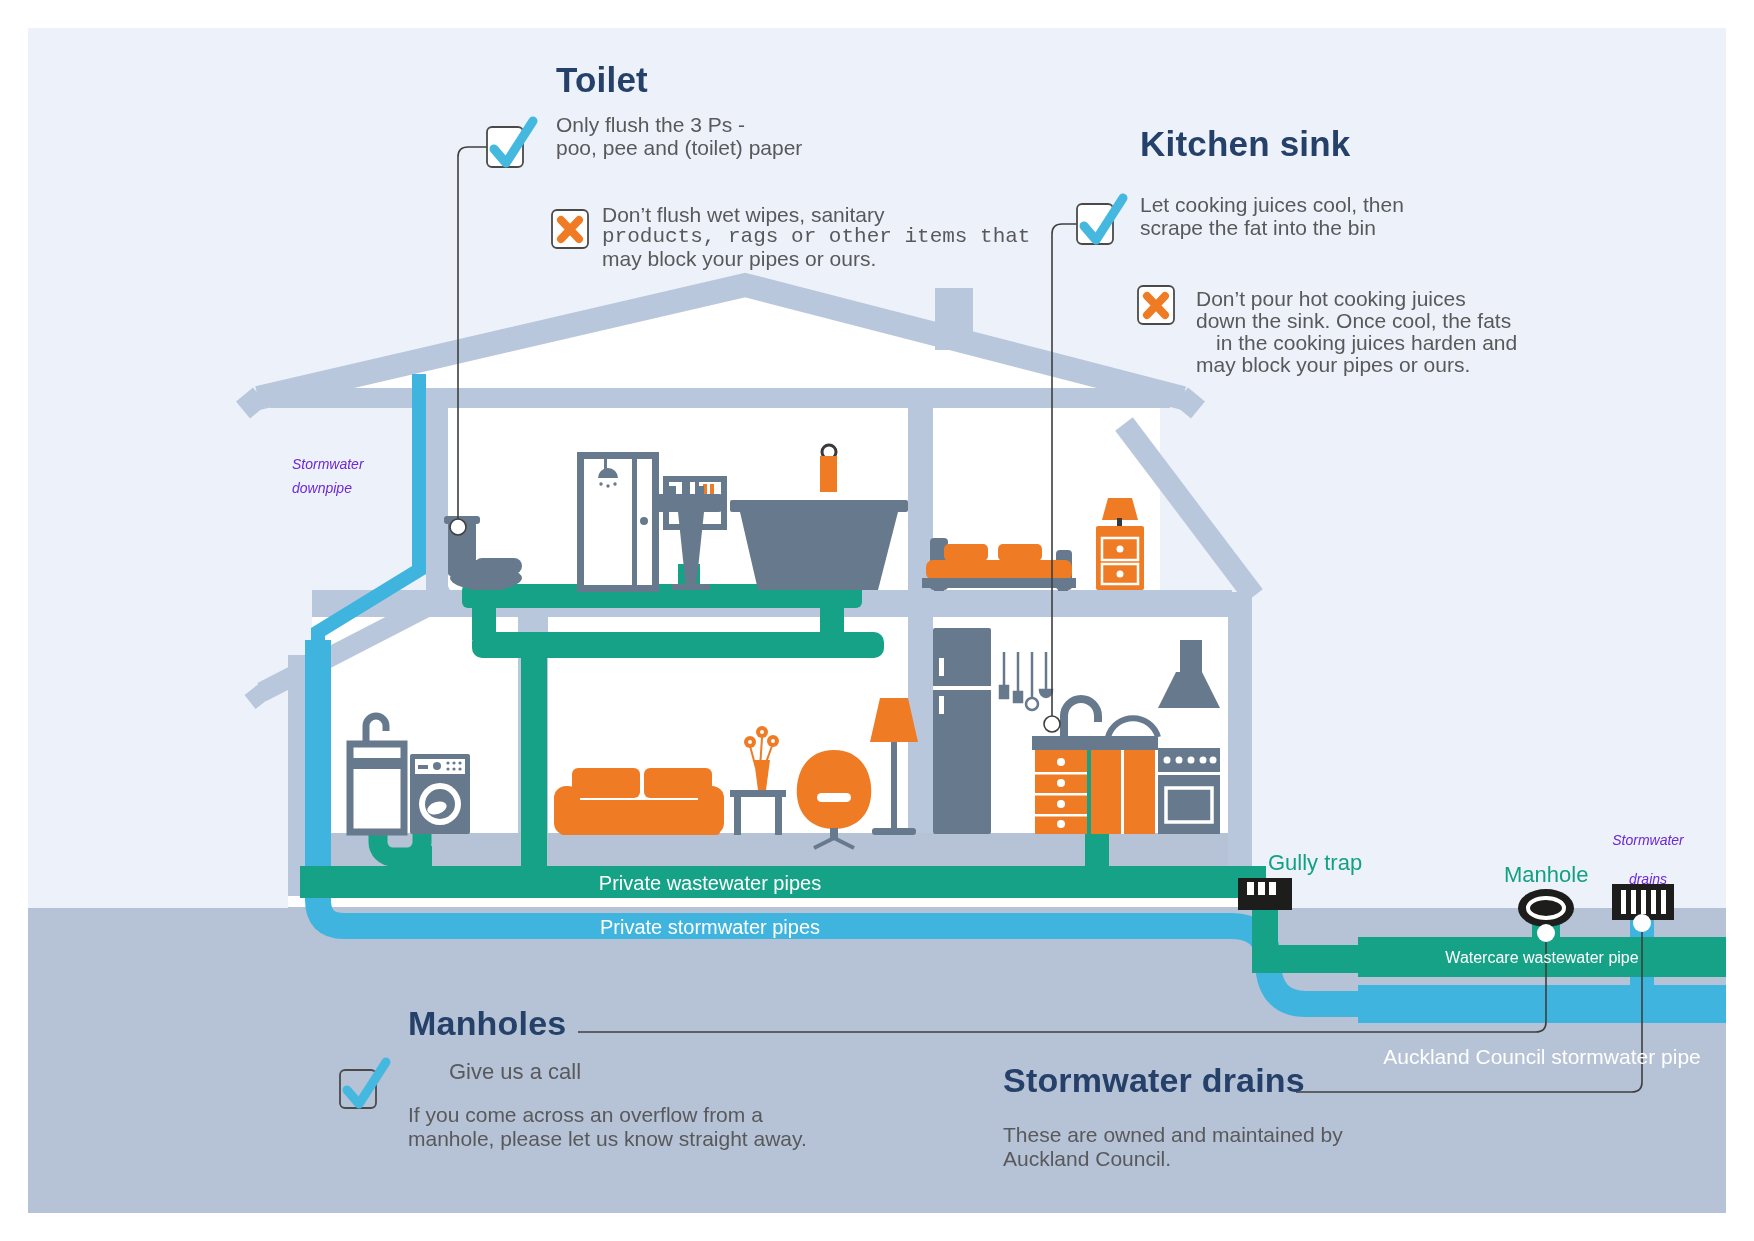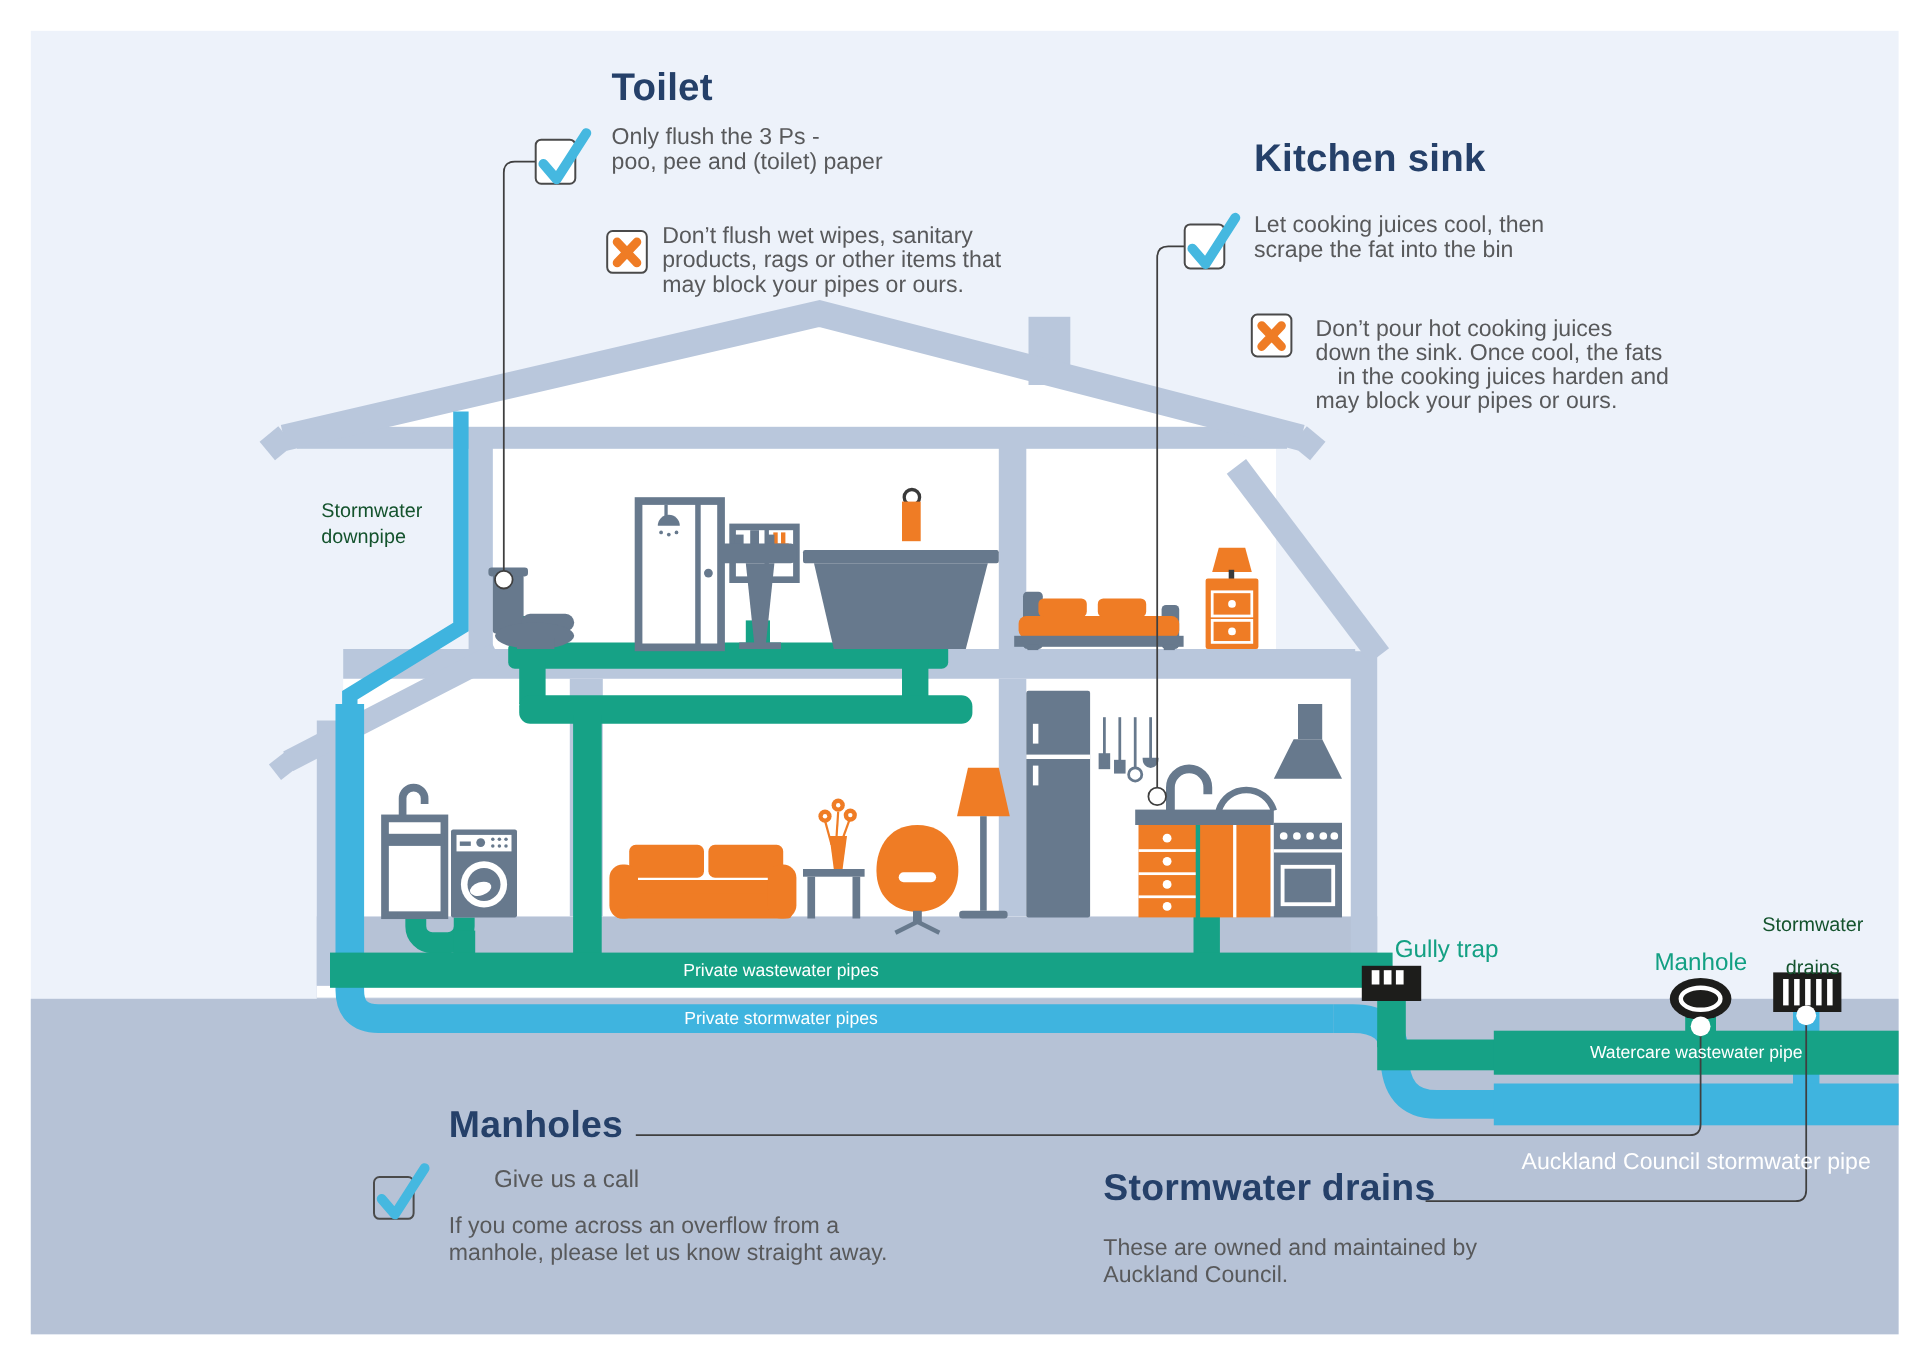--- a/index.html
+++ b/index.html
@@ -4,23 +4,23 @@
 <style>
   html,body{margin:0;padding:0;background:#ffffff;}
   body{width:1754px;height:1241px;position:relative;overflow:hidden;
        font-family:"Liberation Sans","DejaVu Sans",sans-serif;}
   #panel{position:absolute;left:28px;top:28px;width:1698px;height:1185px;background:#edf2fa;}
   svg{position:absolute;left:0;top:0;}
   .abs{position:absolute;white-space:nowrap;}
   .title{font-size:35px;font-weight:600;color:#254069;letter-spacing:0.2px;}
   .body-line{font-size:21px;color:#58595b;line-height:22px;}
   .do-line{font-size:21px;color:#58595b;line-height:23px;}
-  .pipe-label{font-size:16px;color:#ffffff;transform:translate(-50%,-50%);}
+  .pipe-label{font-size:20px;color:#ffffff;transform:translate(-50%,-50%);}
   .lbl-green{font-size:22px;color:#13a083;}
-  .lbl-blue{font-size:18px;color:#14532d;line-height:24px;}
+  .lbl-blue{font-size:14px;color:#6d28d9;line-height:24px;font-style:italic;}
   .ctr{text-align:center;}
 </style>
 </head>
 <body>
 
 <div id="panel"></div>
 
 <svg width="1754" height="1241" viewBox="0 0 1754 1241">
 
   <rect x="28" y="908" width="1698" height="305" fill="#b6c2d6"></rect>
@@ -316,21 +316,21 @@
   <g>
     <rect x="340" y="1070" width="36" height="38" rx="5" fill="none" stroke="#4a4a4a" stroke-width="1.8"></rect>
     <path d="M347,1090 l12,14 l27,-42" stroke="#45b8e0" stroke-width="9" fill="none" stroke-linecap="round" stroke-linejoin="round"></path>
   </g>
 </svg>
 
 <div class="abs title" style="left:556px;top:60px;">Toilet</div>
 <div class="abs do-line" style="left:556px;top:113px;">Only flush the 3 Ps -</div>
 <div class="abs do-line" style="left:556px;top:136px;text-align:center;">poo, pee and (toilet) paper</div>
 <div class="abs body-line" style="left:602px;top:204px;">Don’t flush wet wipes, sanitary</div>
-<div class="abs body-line" style="left:602px;top:226px;">products, rags or other items that</div>
+<div class="abs body-line" style="left:602px;top:226px;font-family:Liberation Mono, monospace;">products, rags or other items that</div>
 <div class="abs body-line" style="left:602px;top:248px;">may block your pipes or ours.</div>
 
 <div class="abs title" style="left:1140px;top:124px;">Kitchen sink</div>
 <div class="abs do-line" style="left:1140px;top:193px;">Let cooking juices cool, then</div>
 <div class="abs do-line" style="left:1140px;top:216px;">scrape the fat into the bin</div>
 <div class="abs body-line" style="left:1196px;top:288px;">Don’t pour hot cooking juices</div>
 <div class="abs body-line" style="left:1196px;top:310px;">down the sink. Once cool, the fats</div>
 <div class="abs body-line" style="left:1196px;top:332px;margin-left:20px;">in the cooking juices harden and</div>
 <div class="abs body-line" style="left:1196px;top:354px;">may block your pipes or ours.</div>
 

